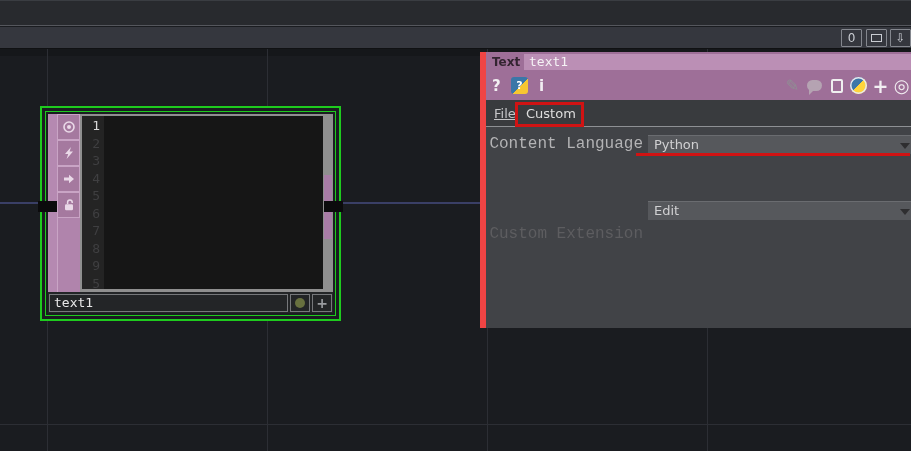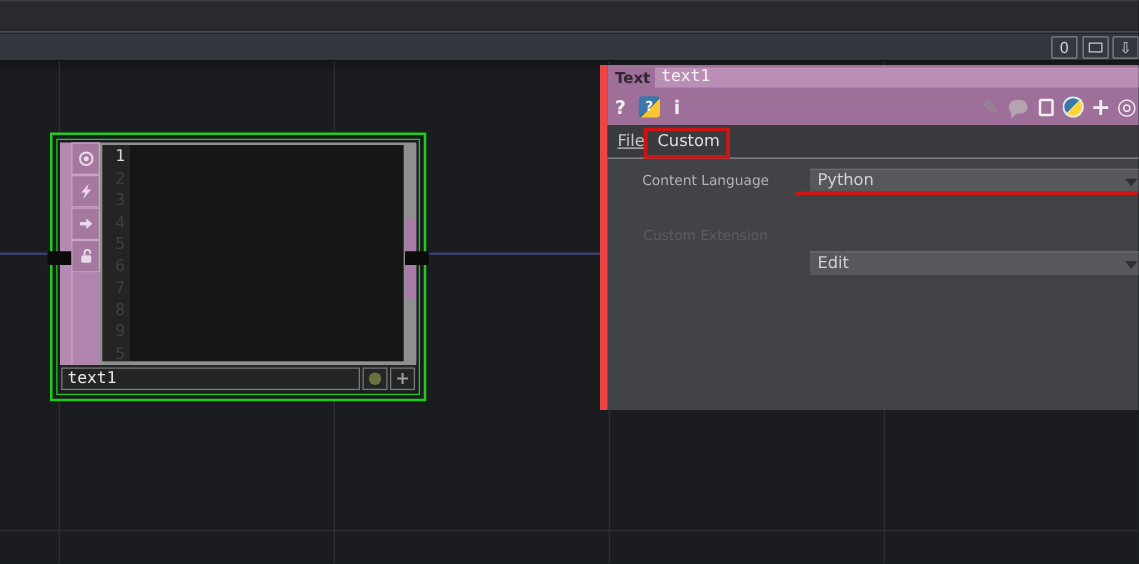--- a/index.html
+++ b/index.html
@@ -82,22 +82,22 @@
   .targetic { color:#f2eef2; font-size:18px; }
 
   .p-tabs { position:absolute; left:0; top:48px; width:431px; height:27px; background:#393b3e; }
   .tab { position:absolute; top:4px; height:20px; line-height:20px; font-size:13px; color:#c6c6c8; }
   .tab.sel { color:#dedede; }
   .tab-underline { position:absolute; left:0; top:74px; width:431px; height:1px; background:#8e9094; }
 
   .p-body { position:absolute; left:0; top:75px; width:431px; height:140px; }
   .prow { position:absolute; left:0; width:431px; height:19px; }
   .plabel { position:absolute; left:0; top:0; width:157px; height:19px; line-height:19px;
-            text-align:center; font-size:11px; color:#b3b3b5; }
-  .plabel.disabled { color:#5d5d60; }
+            text-align:right; font-size:16px; color:#b3b3b5;font-family:Liberation Mono, monospace; }
+  .plabel.disabled { color:#5d5d60;margin-top:46px; }
   .pmenu { position:absolute; left:162px; top:0; width:267px; height:19px; background:#56585c;
            border-top:1px solid #6a6c70; color:#d0d0d2; font-size:13px; line-height:18px;
            padding-left:6px; }
   .pmenu .tri { position:absolute; right:5px; top:7px; width:0; height:0;
                 border-left:5px solid transparent; border-right:5px solid transparent;
                 border-top:6px solid #2e2e30; }
 
   
   .anno-box { position:absolute; left:515px; top:102px; width:69px; height:25px;
               border:3px solid #d01313; z-index:10; }

